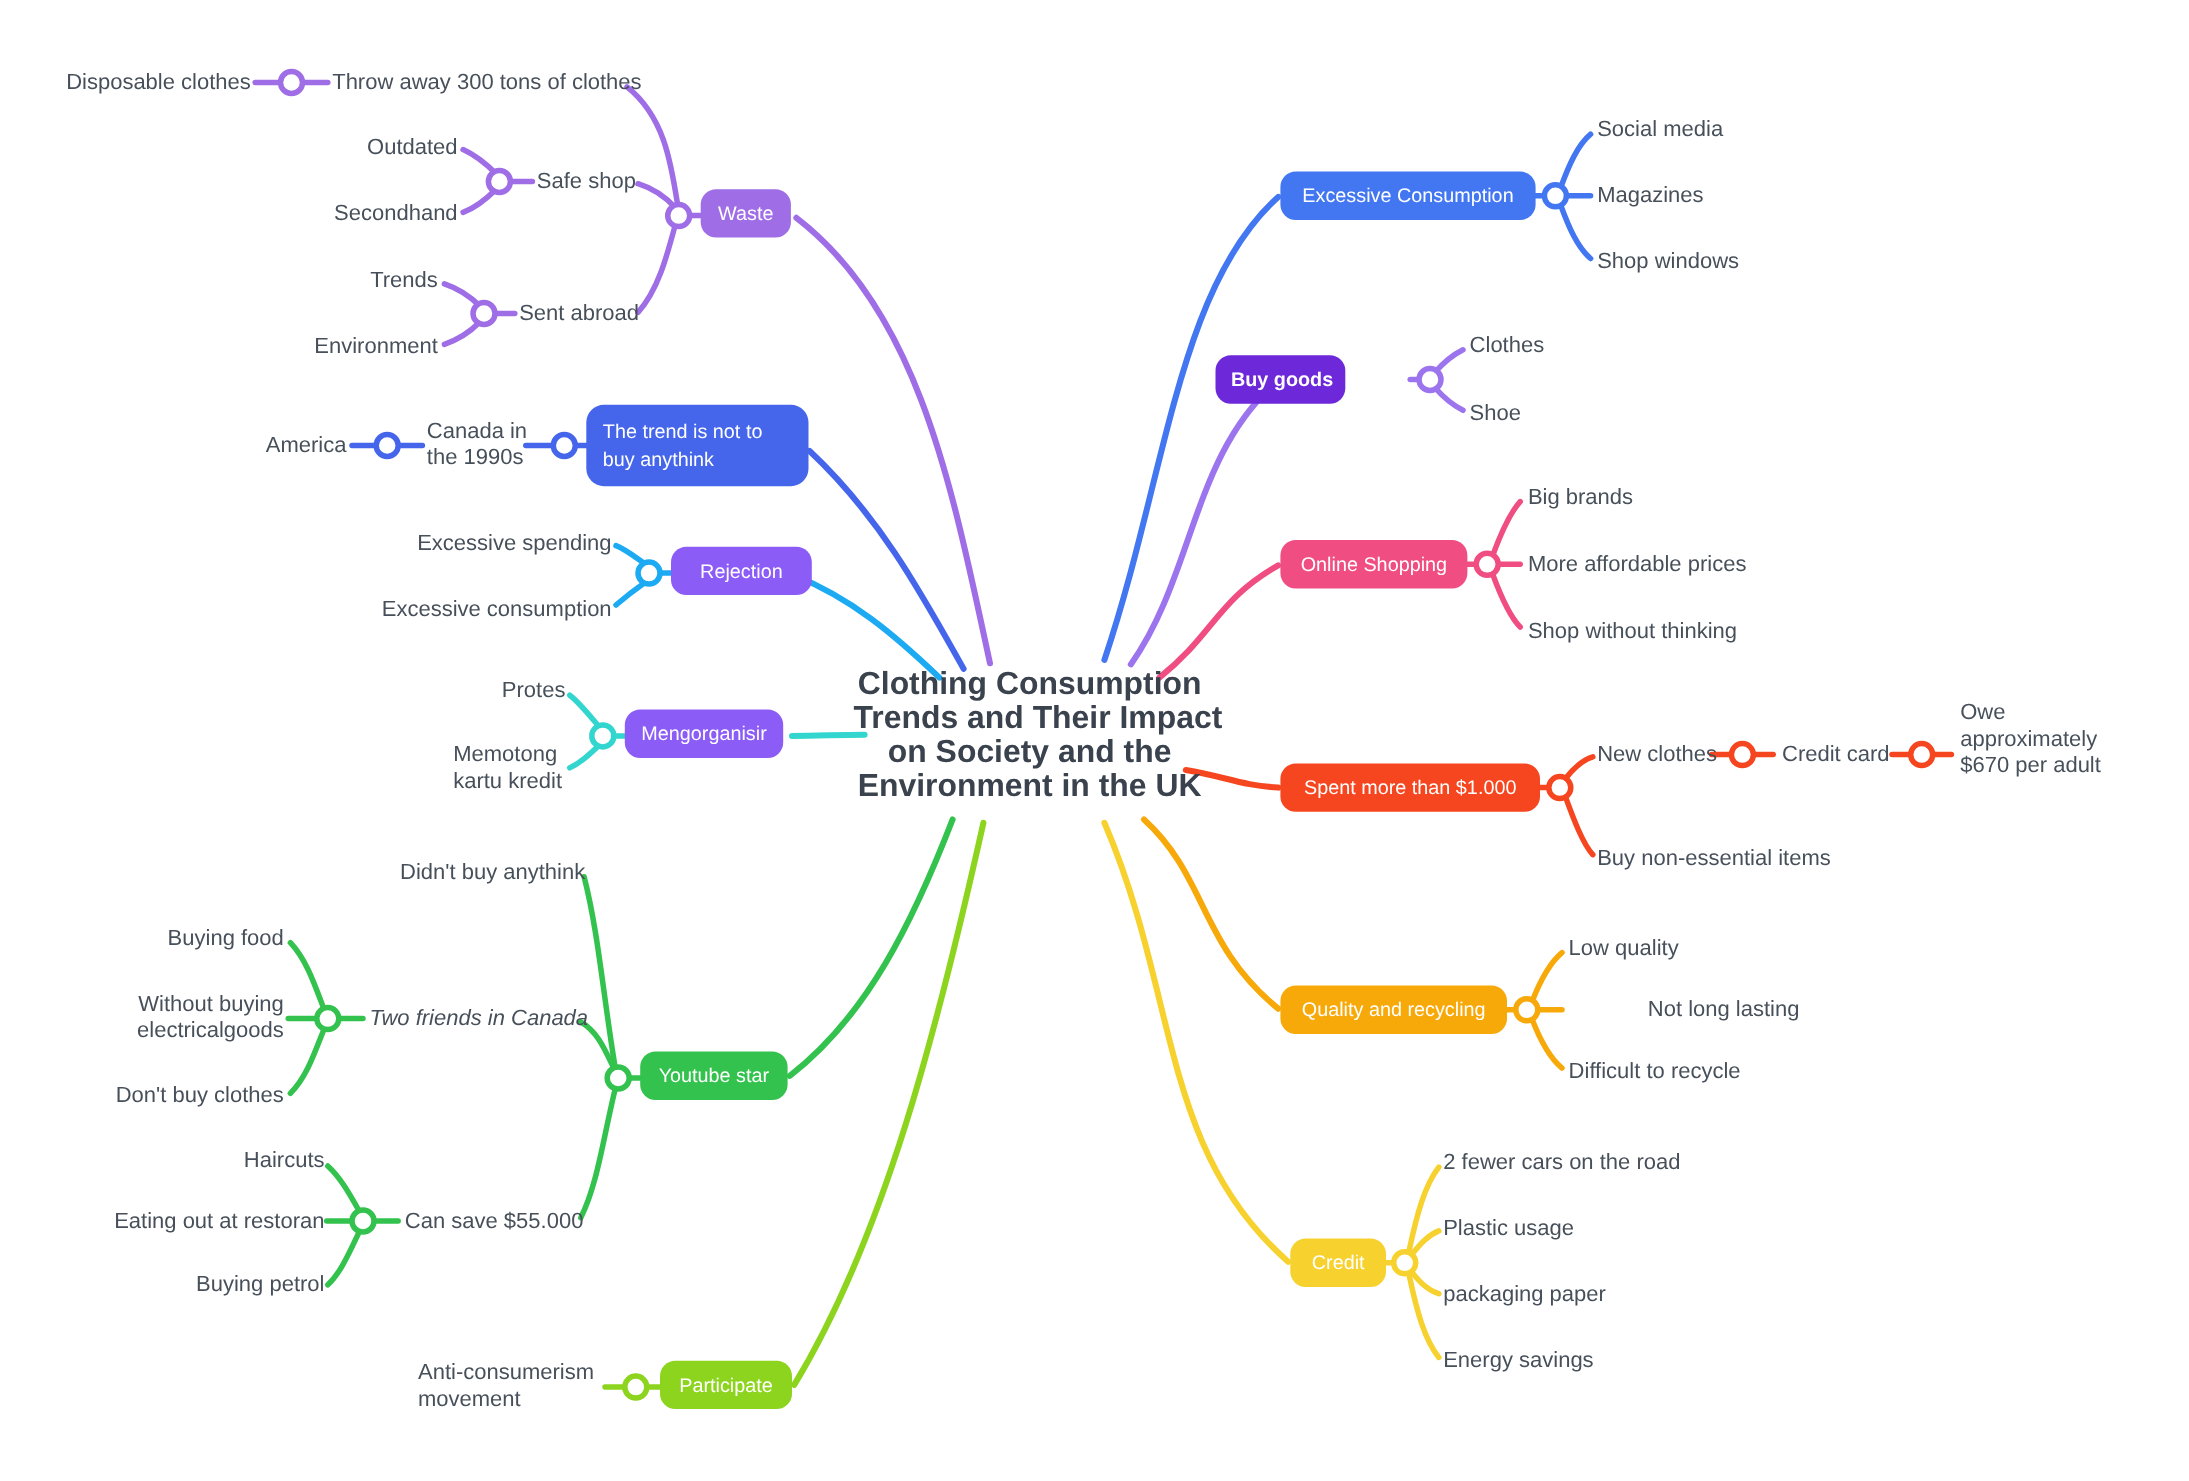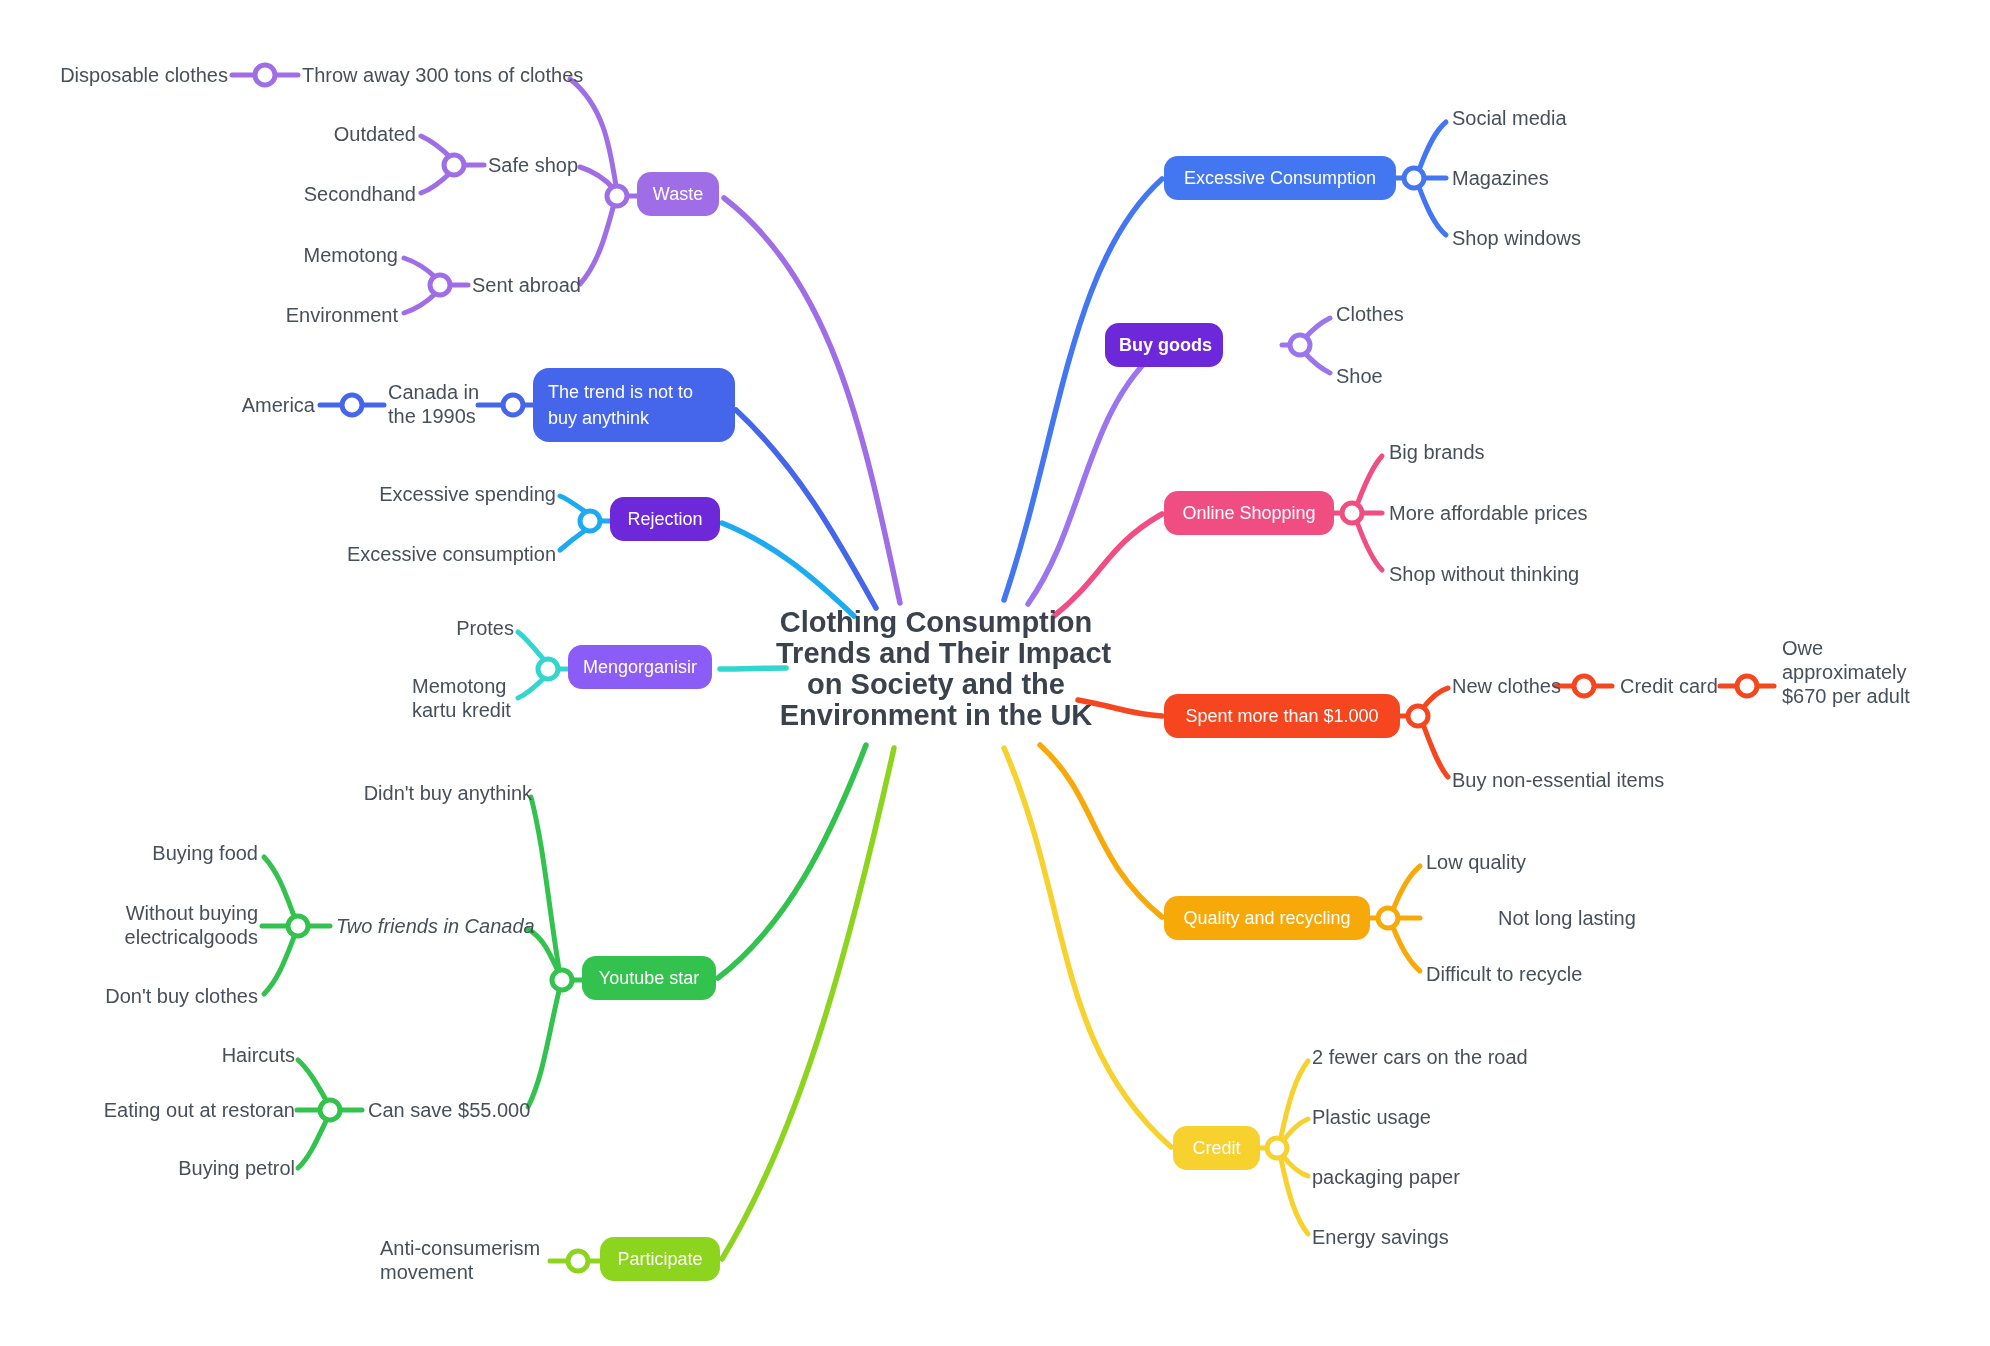--- a/index.html
+++ b/index.html
@@ -142,37 +142,37 @@
 
   <div class="title">
     <span>Clothing Consumption</span>
     <span>Trends and Their Impact</span>
     <span>on Society and the</span>
     <span>Environment in the UK</span>
   </div>
 
   <div class="pill" style="left: 637px; top: 172px; width: 82px; background: rgb(159, 110, 230);">Waste</div>
   <div class="pill wrap" style="left: 533px; top: 368px; width: 202px; background: rgb(69, 102, 235);">The trend is not to buy anythink</div>
-  <div class="pill" style="left: 610px; top: 497px; width: 110px; background: #6d28d9;">Rejection</div>
+  <div class="pill" style="left: 610px; top: 497px; width: 128px; background: #8b5cf6;">Rejection</div>
   <div class="pill" style="left: 568px; top: 645px; width: 144px; background: #8b5cf6;">Mengorganisir</div>
   <div class="pill" style="left: 582px; top: 956px; width: 134px; background: rgb(51, 194, 77);">Youtube star</div>
   <div class="pill" style="left: 600px; top: 1237px; width: 120px; background: rgb(141, 212, 30);">Participate</div>
   <div class="pill" style="left: 1164px; top: 156px; width: 232px; background: rgb(67, 119, 242);">Excessive Consumption</div>
   <div class="pill" style="left: 1105px; top: 323px; width: 118px; background: #6d28d9; font-weight: bold;">Buy goods</div>
   <div class="pill" style="left: 1164px; top: 491px; width: 170px; background: rgb(240, 78, 130);">Online Shopping</div>
   <div class="pill" style="left: 1164px; top: 694px; width: 236px; background: rgb(245, 70, 31);">Spent more than $1.000</div>
   <div class="pill" style="left: 1164px; top: 896px; width: 206px; background: rgb(248, 169, 10);">Quality and recycling</div>
   <div class="pill" style="left: 1173px; top: 1126px; width: 87px; background: rgb(247, 209, 46);">Credit</div>
 
   <div class="lbl r" style="right:1762px;top:63px;">Disposable clothes</div>
   <div class="lbl" style="left:302px;top:63px;">Throw away 300 tons of clothes</div>
   <div class="lbl r" style="right:1574px;top:122px;">Outdated</div>
   <div class="lbl r" style="right:1574px;top:182px;">Secondhand</div>
   <div class="lbl" style="left:488px;top:153px;">Safe shop</div>
-  <div class="lbl r" style="right:1592px;top:243px;">Memotong</div>
+  <div class="lbl r" style="right:1592px;top:243px;">Trends</div>
   <div class="lbl r" style="right:1592px;top:303px;">Environment</div>
   <div class="lbl" style="left:472px;top:273px;">Sent abroad</div>
 
   <div class="lbl r" style="right:1675px;top:393px;">America</div>
   <div class="lbl wrap" style="left:388px;top:380px;width:92px;">Canada in the 1990s</div>
 
   <div class="lbl r" style="right:1434px;top:482px;">Excessive spending</div>
   <div class="lbl r" style="right:1434px;top:542px;">Excessive consumption</div>
 
   <div class="lbl r" style="right:1476px;top:616px;">Protes</div>

